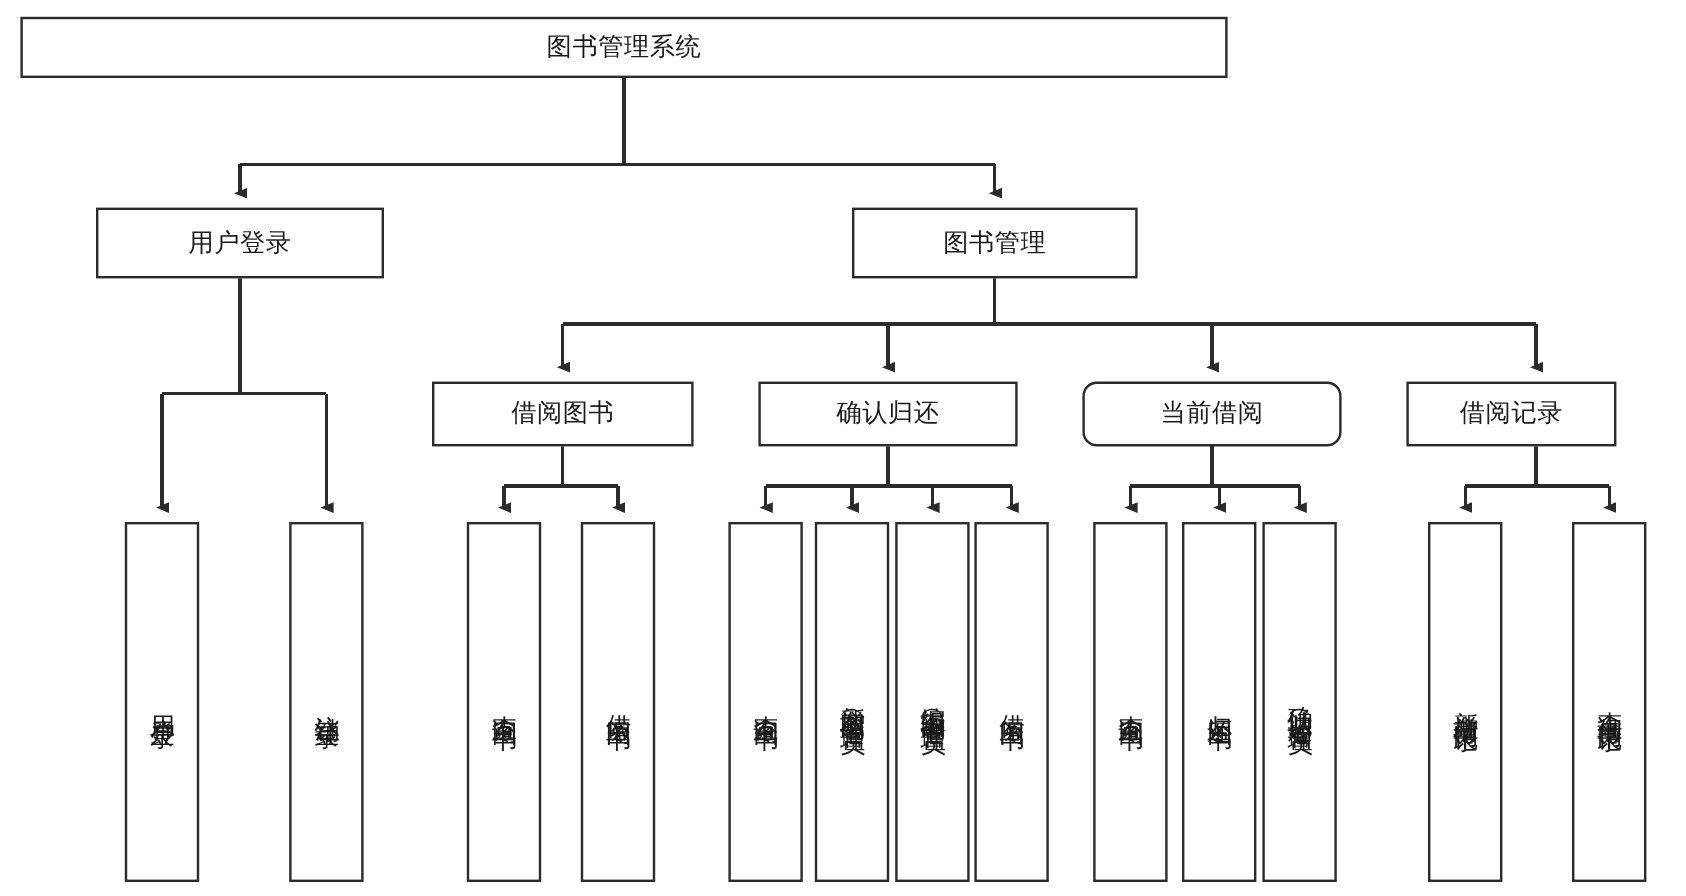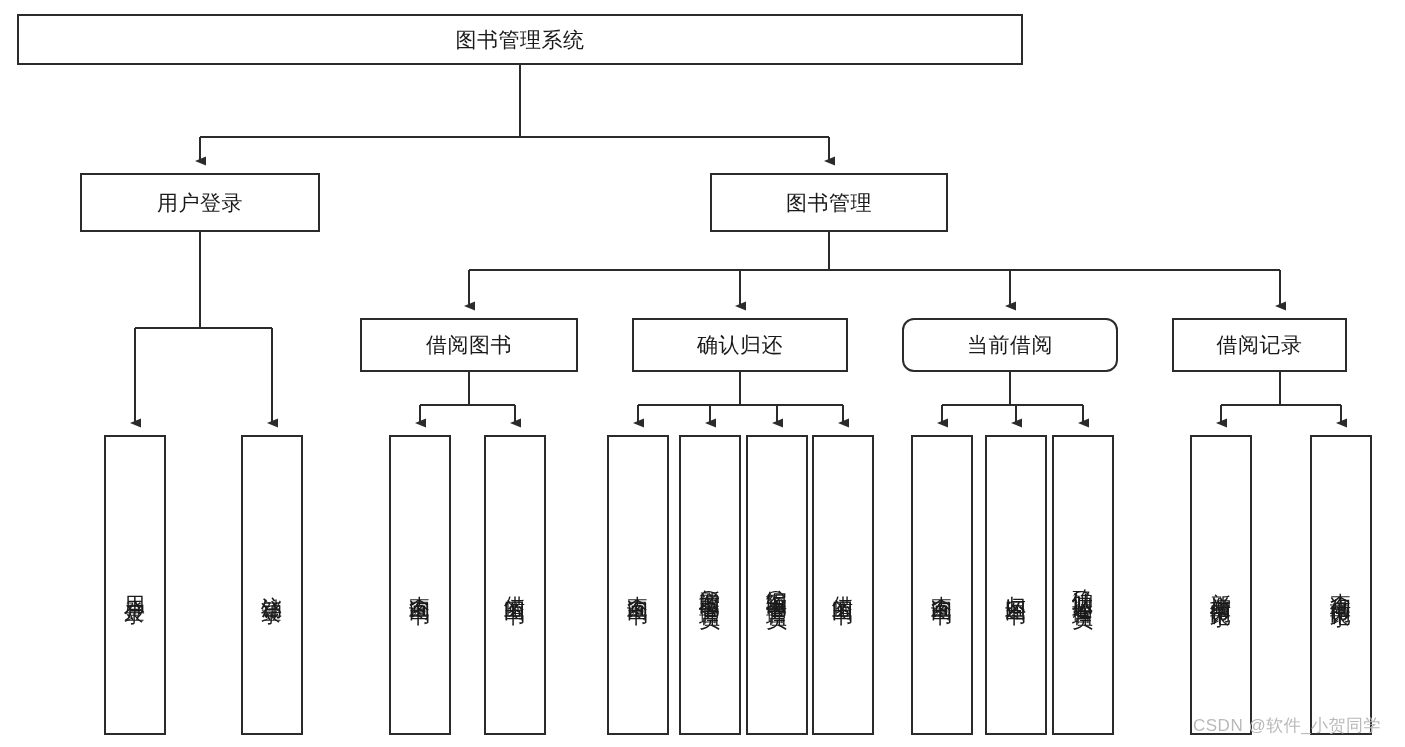--- a/index.html
+++ b/index.html
@@ -162,14 +162,13 @@
       <div class="node vertical" style="left: 1052px; top: 435px; width: 62px; height: 300px; border-color: rgb(43, 43, 43); background: rgb(255, 255, 255);">
         <div class="node-label" style="color: rgb(26, 26, 26);">确认归还（管理员）</div>
       </div>
       <div class="node vertical" style="left: 1190px; top: 435px; width: 62px; height: 300px; border-color: rgb(43, 43, 43); background: rgb(255, 255, 255);">
         <div class="node-label" style="color: rgb(26, 26, 26);">新增借阅记录</div>
       </div>
       <div class="node vertical" style="left: 1310px; top: 435px; width: 62px; height: 300px; border-color: rgb(43, 43, 43); background: rgb(255, 255, 255);">
         <div class="node-label" style="color: rgb(26, 26, 26);">查询借阅记录</div>
       </div>
     </div>
-  <div class="watermark" style="left: 1193px; top: 714px;">CSDN @软件_小贺同学</div>
 </div>
 
 </body></html>

